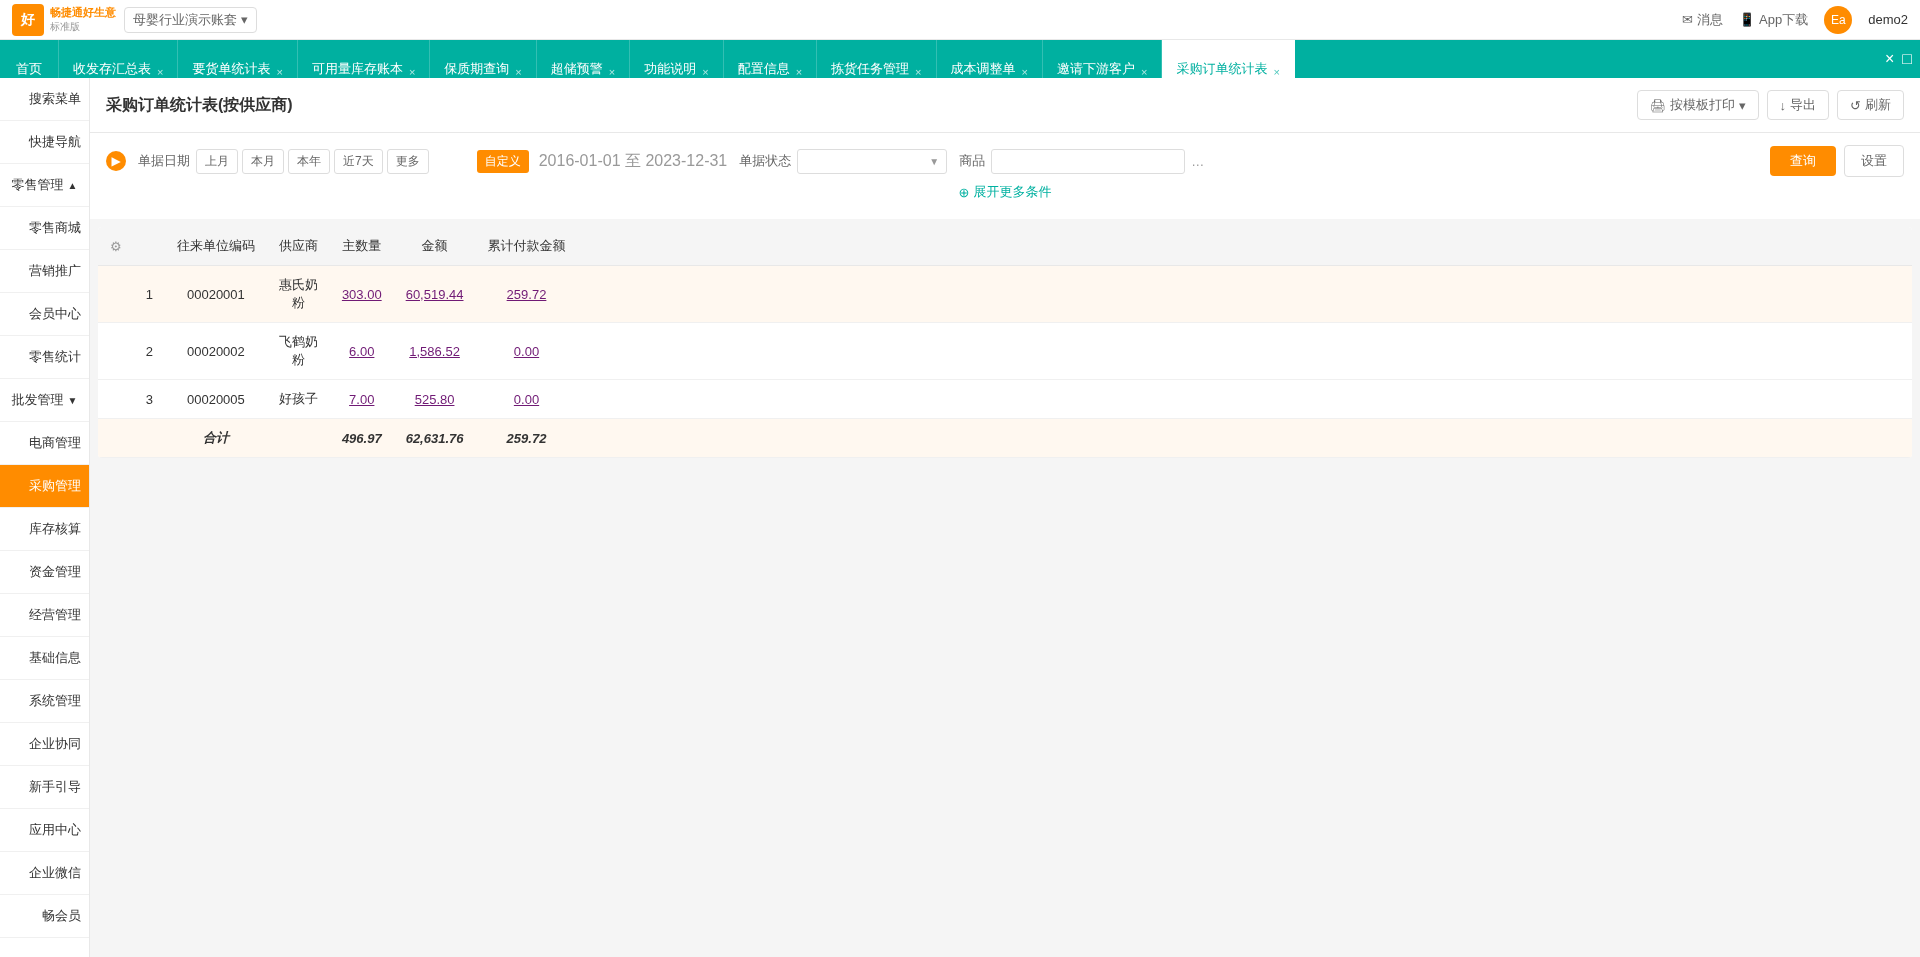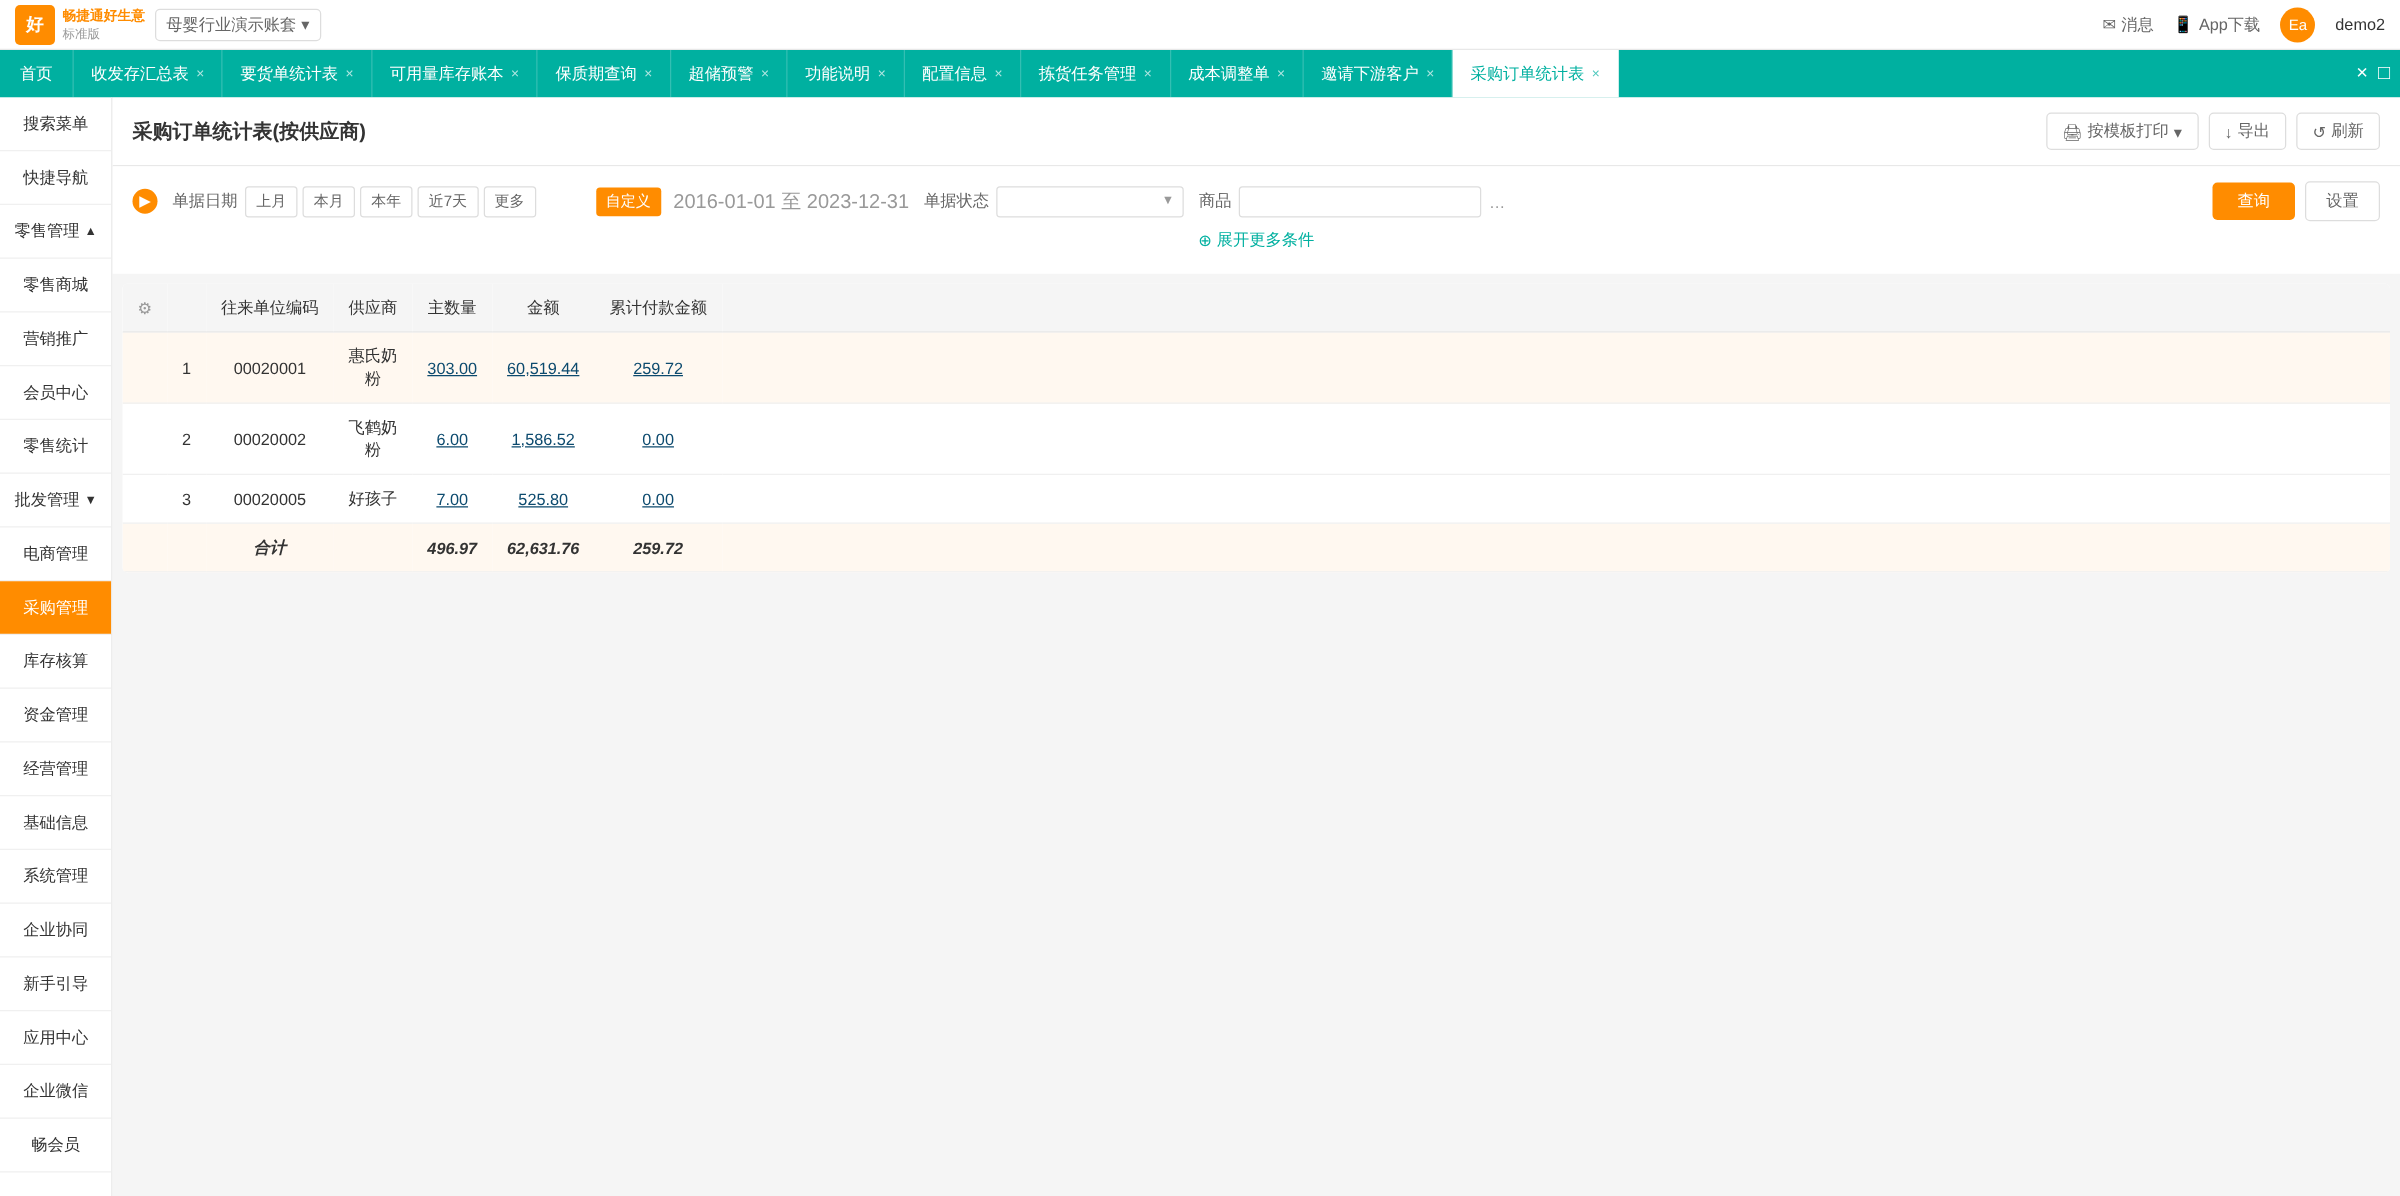--- a/index.html
+++ b/index.html
@@ -10,21 +10,21 @@
     .top-bar-left { display: flex; align-items: center; gap: 8px; }
     .logo-area { display: flex; align-items: center; gap: 6px; }
     .logo-icon { width: 32px; height: 32px; background: #ff8c00; border-radius: 4px; display: flex; align-items: center; justify-content: center; color: #fff; font-size: 14px; font-weight: bold; }
     .workspace-selector { display: flex; align-items: center; gap: 4px; color: #666; font-size: 13px; cursor: pointer; border: 1px solid #ddd; border-radius: 4px; padding: 3px 8px; }
     .top-bar-right { display: flex; align-items: center; gap: 16px; }
     .top-bar-btn { display: flex; align-items: center; gap: 4px; color: #666; font-size: 13px; cursor: pointer; }
     .user-avatar { width: 28px; height: 28px; border-radius: 50%; background: #ff8c00; display: flex; align-items: center; justify-content: center; color: #fff; font-size: 12px; }
 
     
     .nav-tabs { height: 38px; background: #00b0a0; display: flex; align-items: center; padding: 0 0; overflow: hidden; }
-    .nav-tab { height: 38px; padding: 0 14px; display: flex; align-items: center; color: #fff; font-size: 13px; cursor: pointer; white-space: nowrap; border-right: 1px solid rgba(255,255,255,0.2); position: relative; }
+    .nav-tab { height: 38px; padding: 0 14px; display: flex; align-items: flex-end; color: #fff; font-size: 13px; cursor: pointer; white-space: nowrap; border-right: 1px solid rgba(255,255,255,0.2); position: relative; }
     .nav-tab.active { background: #fff; color: #00b0a0; }
     .nav-tab .close-btn { margin-left: 6px; opacity: 0.7; font-size: 11px; }
     .nav-tab.home { padding: 0 16px; }
     .nav-right-btns { margin-left: auto; display: flex; align-items: center; gap: 8px; padding-right: 8px; }
     .nav-close-btn { color: #fff; cursor: pointer; font-size: 16px; }
 
     
     .layout { display: flex; height: calc(957px - 78px); }
     .sidebar { width: 90px; background: #fff; border-right: 1px solid #e8e8e8; overflow-y: auto; flex-shrink: 0; }
     .sidebar-item { padding: 12px 8px; text-align: center; cursor: pointer; color: #333; font-size: 13px; border-bottom: 1px solid #f0f0f0; }
@@ -59,31 +59,31 @@
     .expand-btn { color: #00b0a0; cursor: pointer; font-size: 13px; display: flex; align-items: center; gap: 4px; }
 
     
     .table-area { background: #fff; margin: 0 8px 8px 8px; border-radius: 4px; overflow: hidden; }
     .table-container { overflow-x: auto; }
     table { width: 100%; border-collapse: collapse; }
     thead tr { background: #f5f5f5; }
     th { padding: 10px 12px; text-align: center; font-size: 13px; color: #333; font-weight: normal; border-bottom: 1px solid #e8e8e8; white-space: nowrap; }
     td { padding: 10px 12px; text-align: center; font-size: 13px; color: #333; border-bottom: 1px solid #f0f0f0; }
     tr.row-highlight { background: #fff8f0; }
-    .link-text { color: #0c4a6e; text-decoration: underline; cursor: pointer; text-align: center; }
+    .link-text { color: #701a75; text-decoration: underline; cursor: pointer; text-align: center; }
     .settings-icon { color: #999; cursor: pointer; }
     .toggle-btn { width: 20px; height: 20px; background: #ff8c00; border-radius: 50%; display: flex; align-items: center; justify-content: center; cursor: pointer; }
     .toggle-arrow { color: #fff; font-size: 12px; }
 
     
     .table-footer { background: #fff8f0; border-top: 1px solid #e8e8e8; font-style: italic; }
     .table-footer td { font-weight: bold; color: #333; }
 
     
-    .sidebar-label { font-size: 13px; }
+    .sidebar-label { font-size: 13px; text-align: right; }
   </style>
 </head>
 <body>
 
 <div class="top-bar">
   <div class="top-bar-left">
     <div class="logo-area">
       <div class="logo-icon">
         <span>好</span>
       </div>

